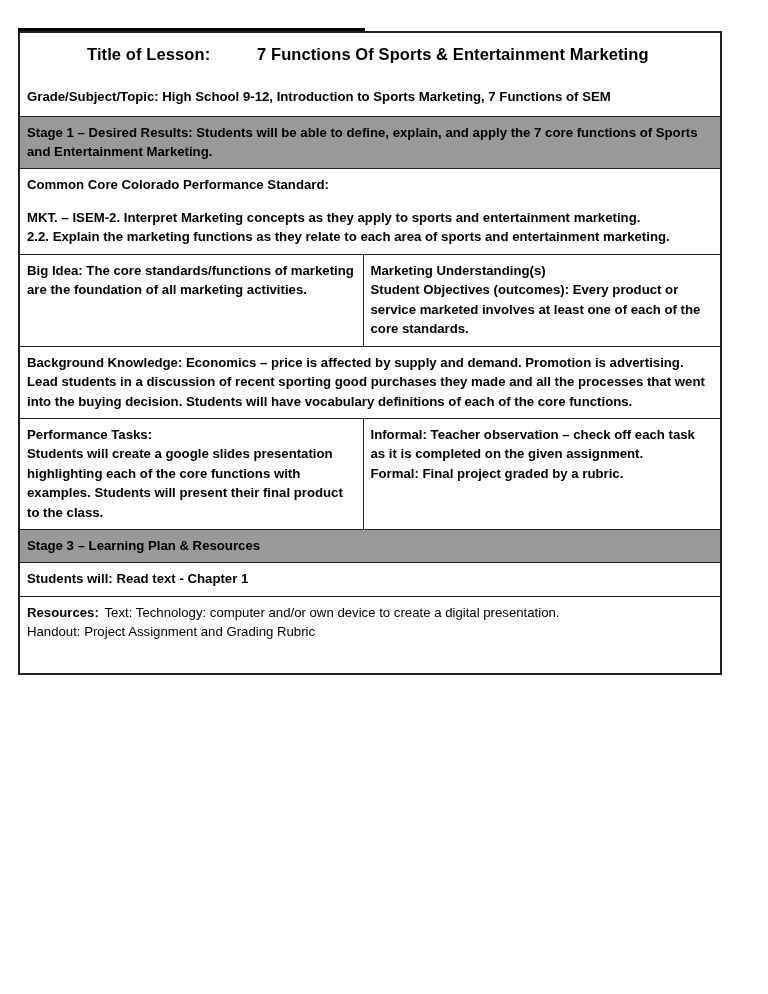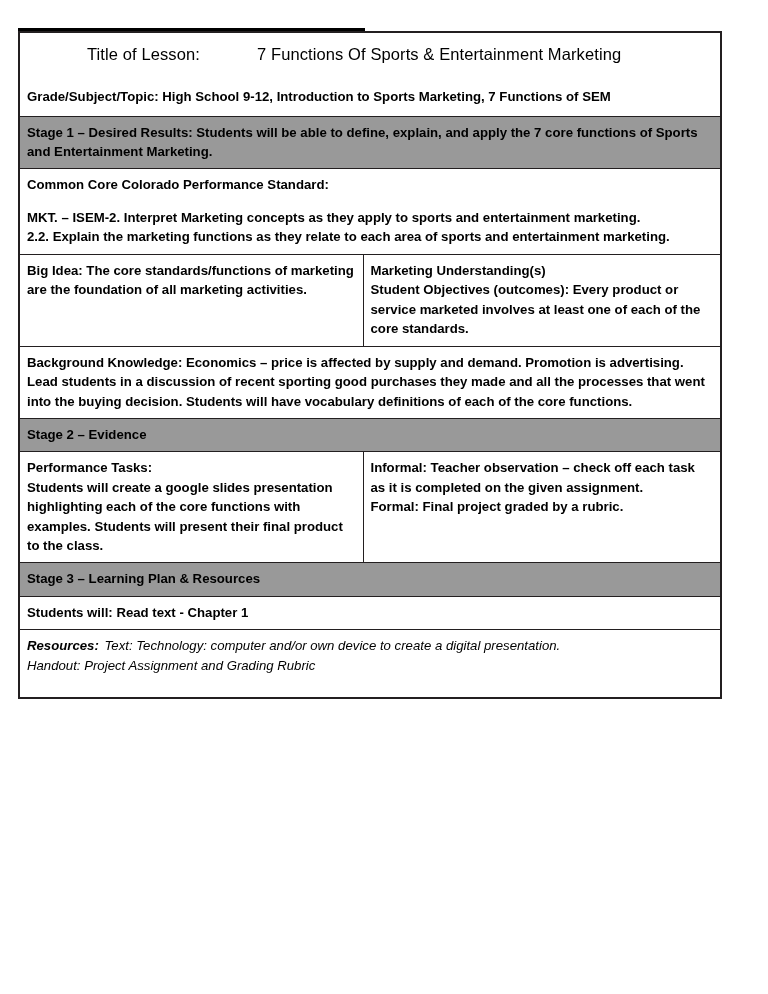--- a/index.html
+++ b/index.html
@@ -57,21 +57,21 @@
 
   .row-title td {
     padding-top: 9px;
     padding-bottom: 11px;
     border-bottom: none;
   }
 
   .title-inner {
     display: block;
     font-size: 16.5px;
-    font-weight: normal;
+    font-weight: bold;
     letter-spacing: 0.1px;
     padding-left: 60px;
   }
   .title-label {
     display: inline-block;
     min-width: 170px;
   }
 
   .row-grade td {
     border-top: none;
@@ -84,21 +84,21 @@
   .shade td {
     background: #999999;
     margin-left: 28px;
   }
 
   .col-left { width: 344px; }
   .col-right { width: auto; }
 
   .tall-left { height: 92px; }
   .tall-perf { height: 92px; }
-  .tall-res  { height: 68px; font-style: italic; }
+  .tall-res  { height: 78px; }
 
   .spacer-line {
     display: block;
     height: 13px;
   }
 
   .normal-weight {
     font-weight: normal;
   }
 
@@ -151,23 +151,20 @@
           <span style="display:block">Marketing Understanding(s)</span>
           <span style="display:block">Student Objectives (outcomes): Every product or service marketed involves at least one of each of the core standards.</span>
         </td>
       </tr>
 
 
       <tr>
         <td colspan="2">Background Knowledge: Economics – price is affected by supply and demand. Promotion is advertising. Lead students in a discussion of recent sporting good purchases they made and all the processes that went into the buying decision. Students will have vocabulary definitions of each of the core functions.</td>
       </tr>
 
-      <tr class="shade">
-        <td colspan="2">Stage 2 – Evidence</td>
-      </tr>
 
       <tr class="tall-perf">
         <td>
           <span style="display:block">Performance Tasks:</span>
           <span style="display:block">Students will create a google slides presentation highlighting each of the core functions with examples. Students will present their final product to the class.</span>
         </td>
         <td>
           <span style="display:block">Informal: Teacher observation – check off each task as it is completed on the given assignment.</span>
           <span style="display:block">Formal: Final project graded by a rubric.</span>
         </td>

